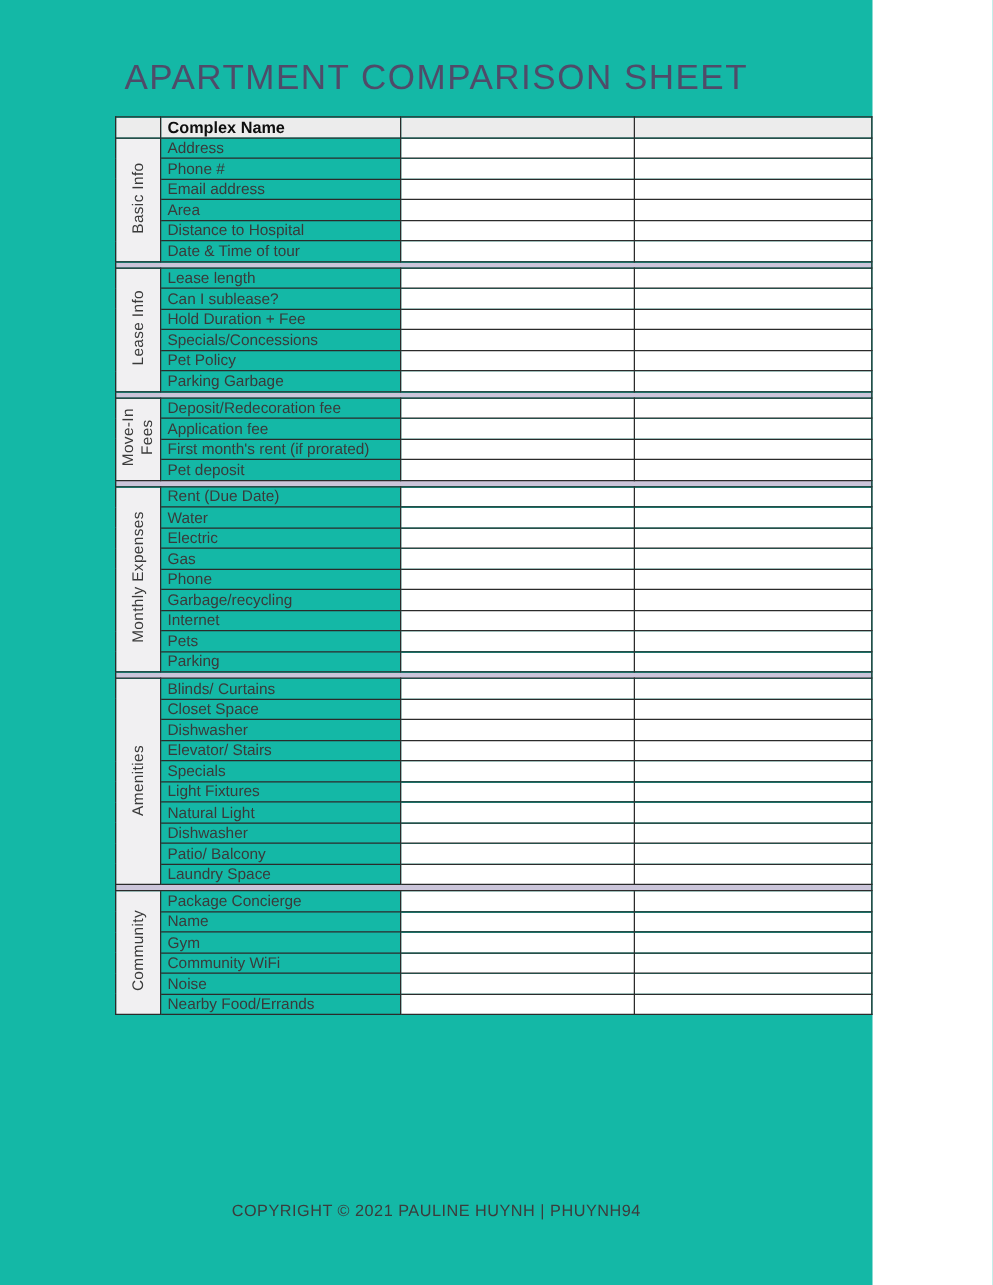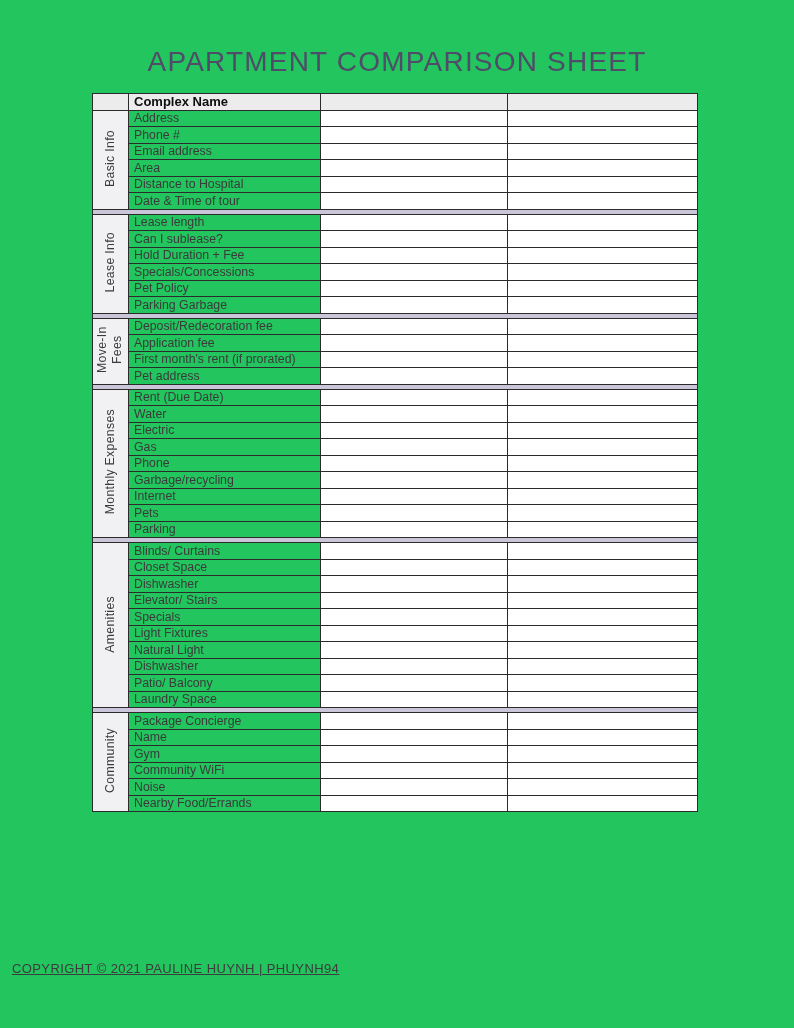--- a/index.html
+++ b/index.html
@@ -11,21 +11,21 @@
     --label-text: #3a3a3a;
   }
   * { box-sizing: border-box; }
   html, body {
     margin: 0; padding: 0;
     width: 794px; height: 1028px;
     background: #ffffff;
     font-family: "Liberation Sans", sans-serif;
     overflow: hidden;
   }
-  .page { position: relative; width: 794px; height: 1028px; background: #22c55e; }
+  .page { position: relative; width: 698px; height: 1028px; background: #14b8a6; }
 
   .page-title {
     position: absolute;
     top: 46px; left: 0; width: 100%;
     margin: 0;
     text-align: center;
     font-size: 28px;
     font-weight: 400;
     letter-spacing: 1.2px;
     color: var(--title-color);
@@ -82,26 +82,25 @@
     background: var(--divider-band);
     height: 5px;
     padding: 0;
     border-top: 1.5px solid var(--border-color);
     border-bottom: 1.5px solid var(--border-color);
   }
   td.cell { background: #ffffff; }
 
   .copyright {
     position: absolute;
-    top: 961px; left: 12px; width: 100%;
-    text-align: left;
+    top: 961px; left: 0; width: 100%;
+    text-align: center;
     font-size: 13px;
     letter-spacing: 0.4px;
     color: #3c3c3c;
-    text-decoration: underline;
   }
 </style>
 </head>
 <body>
 
 <div class="page">
   <h1 class="page-title">APARTMENT COMPARISON SHEET</h1>
 
   <table class="sheet">
     <colgroup>
@@ -195,21 +194,21 @@
           <td class="label">Application fee</td>
           <td class="cell"></td>
           <td class="cell"></td>
         </tr>
         <tr>
           <td class="label">First month's rent (if prorated)</td>
           <td class="cell"></td>
           <td class="cell"></td>
         </tr>
         <tr>
-          <td class="label">Pet address</td>
+          <td class="label">Pet deposit</td>
           <td class="cell"></td>
           <td class="cell"></td>
         </tr>
         <tr class="divider">
           <td colspan="4"></td>
         </tr>
         <tr>
           <td class="cat" rowspan="9"><span class="vert" style="max-height: 154px;">Monthly Expenses</span></td>
           <td class="label">Rent (Due Date)</td>
           <td class="cell"></td>

